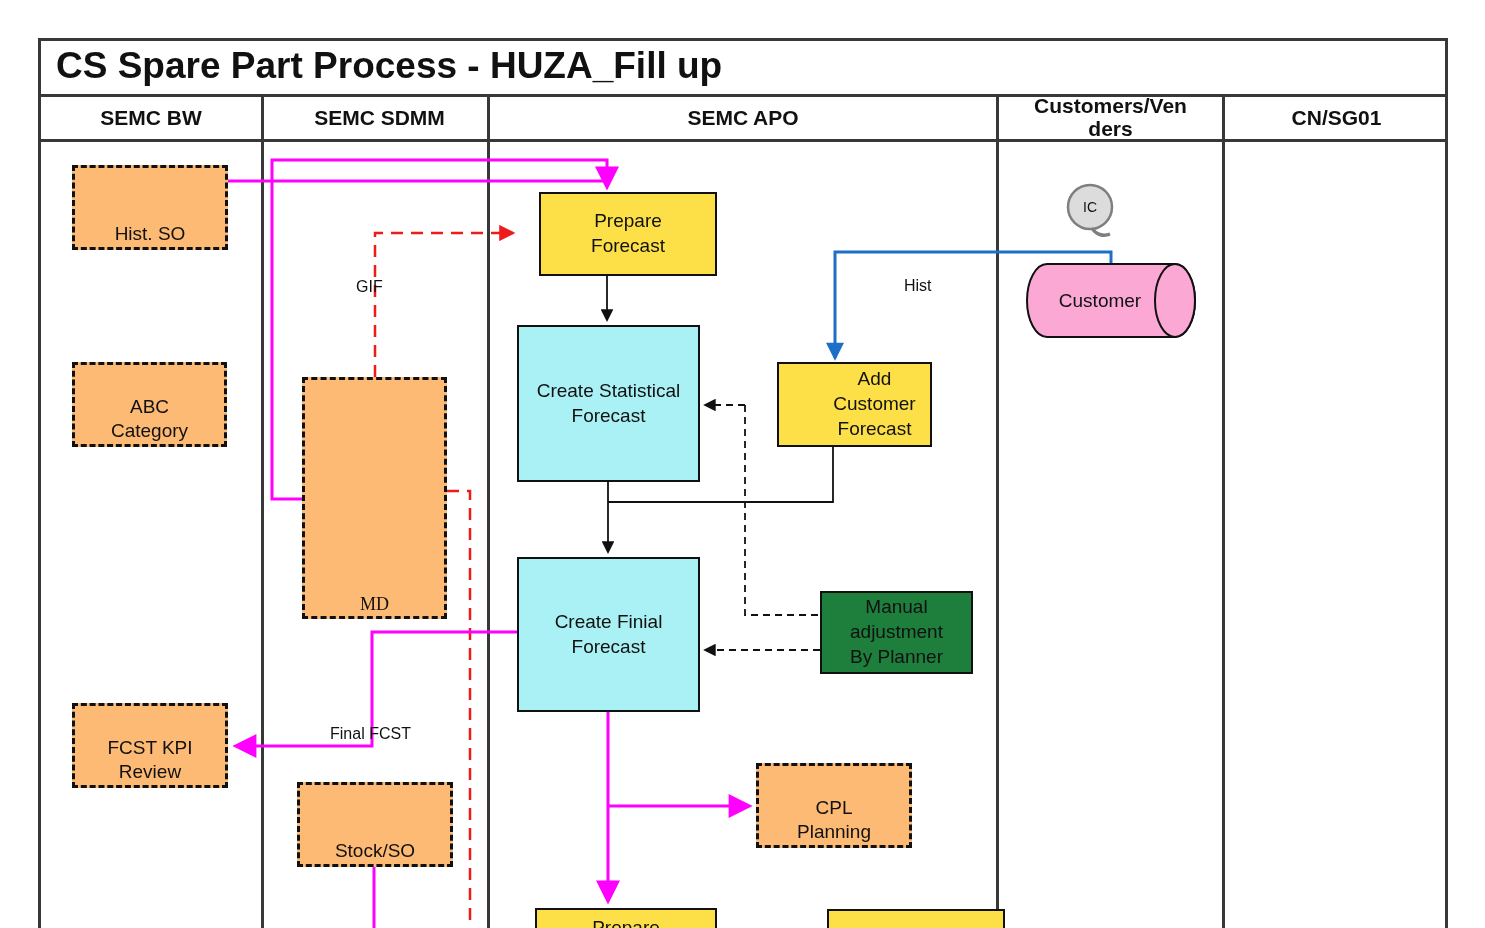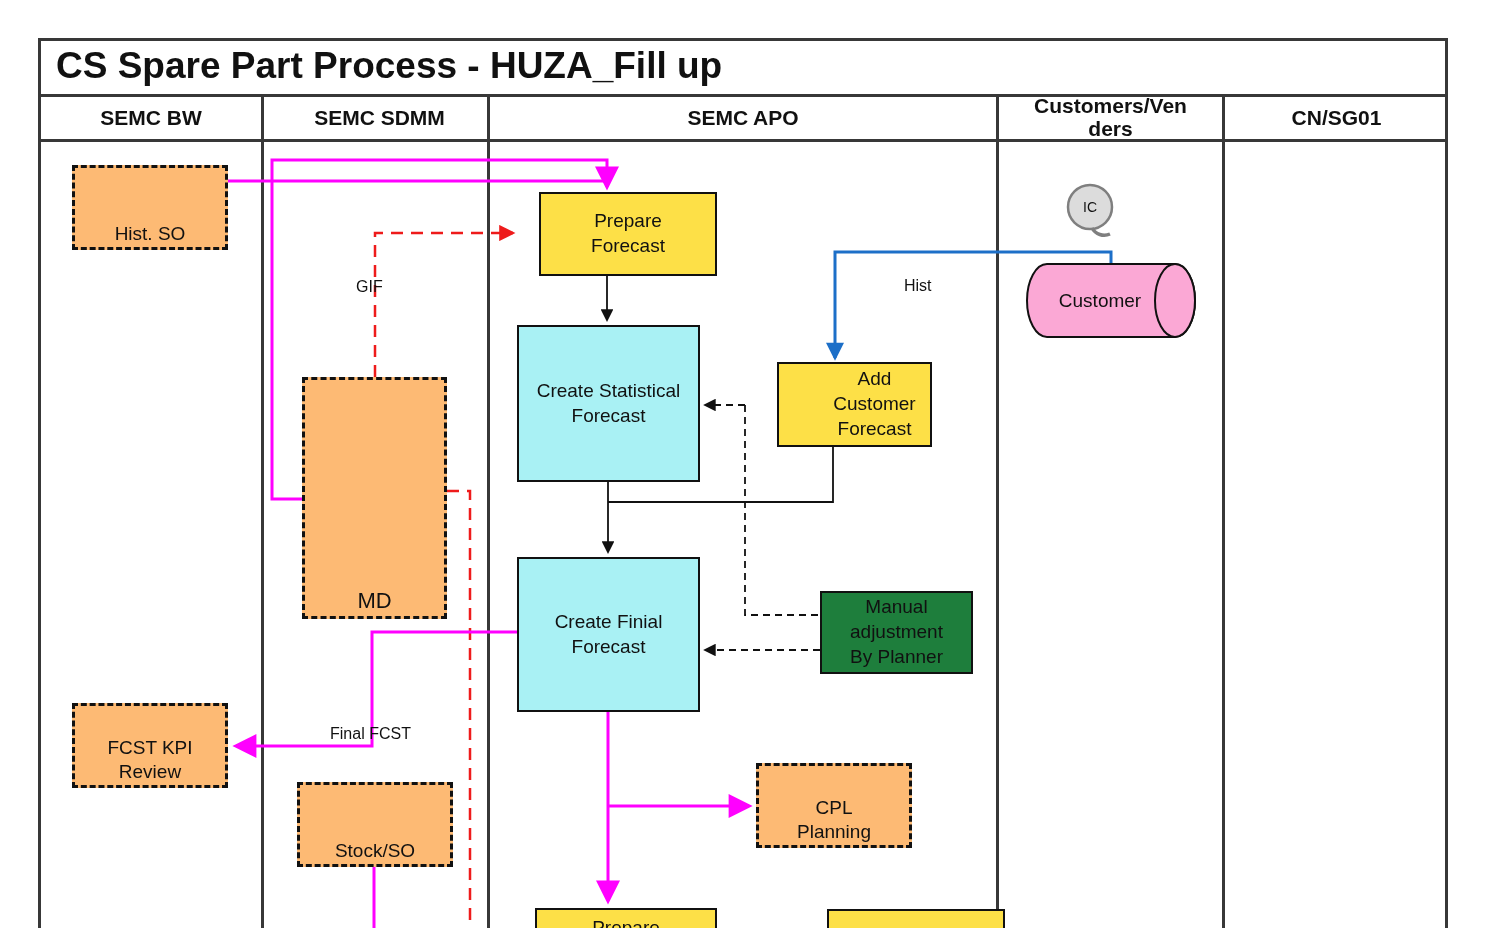--- a/index.html
+++ b/index.html
@@ -98,21 +98,24 @@
 
     <path d="M 1047 264 L 1175 264 A 20 36.5 0 0 1 1175 337 L 1047 337 A 20 36.5 0 0 1 1047 264 Z" fill="#FBA8D5" stroke="#111" stroke-width="2"></path>
     <ellipse cx="1175" cy="300.5" rx="20" ry="36.5" fill="#FBA8D5" stroke="#111" stroke-width="2"></ellipse>
 
     <circle cx="1090" cy="207" r="22" fill="#DCDCDC" stroke="#7F7F7F" stroke-width="2.5"></circle>
     <path d="M 1092 228 a 14 14 0 0 0 18 6" fill="none" stroke="#7F7F7F" stroke-width="3.5"></path>
   </svg>
 
   <div class="abs node dashed" style="left:72px;top:165px;width:156px;height:85px;">
     <span>Hist. SO</span></div>
-  <div class="abs node dashed" style="left:302px;top:377px;width:145px;height:242px;font-size:22px;">
+  <div class="abs node dashed" style="left:72px;top:362px;width:155px;height:85px;">
+    <span>ABC
+Category</span></div>
+  <div class="abs node dashed" style="left:302px;top:377px;width:145px;height:242px;font-size:18px;font-family:Liberation Serif, serif;">
     <span>MD</span></div>
   <div class="abs node dashed" style="left:72px;top:703px;width:156px;height:85px;">
     <span>FCST KPI
 Review</span></div>
   <div class="abs node dashed" style="left:297px;top:782px;width:156px;height:85px;">
     <span>Stock/SO</span></div>
   <div class="abs node dashed" style="left:756px;top:763px;width:156px;height:85px;">
     <span>CPL
 Planning</span></div>
 

